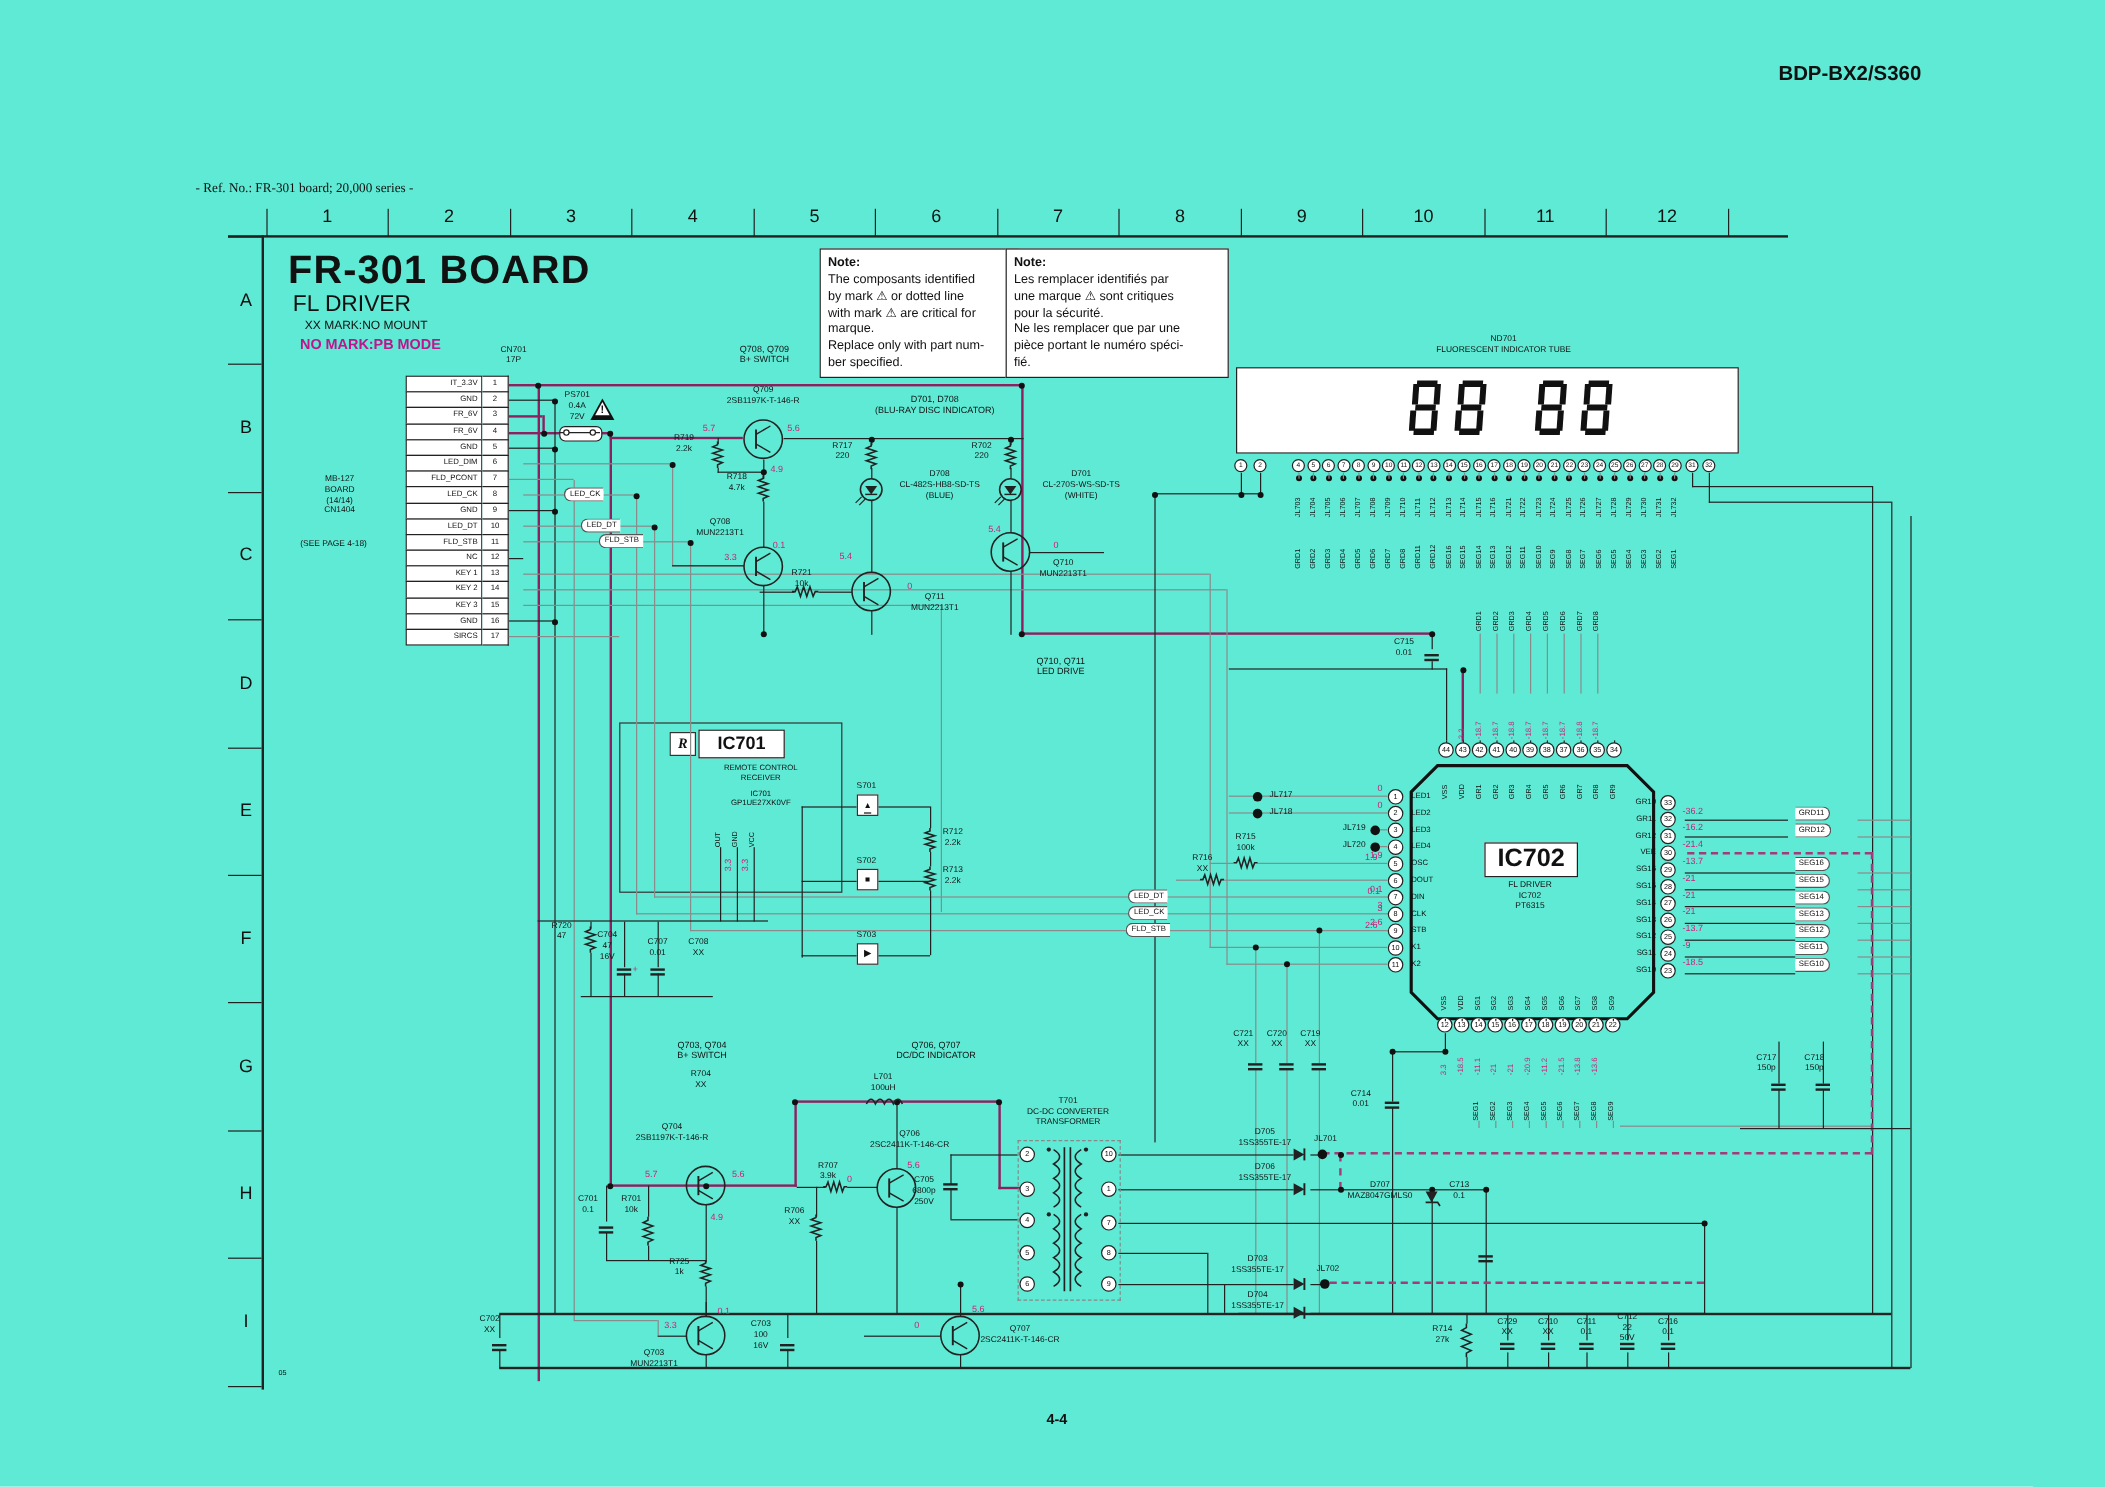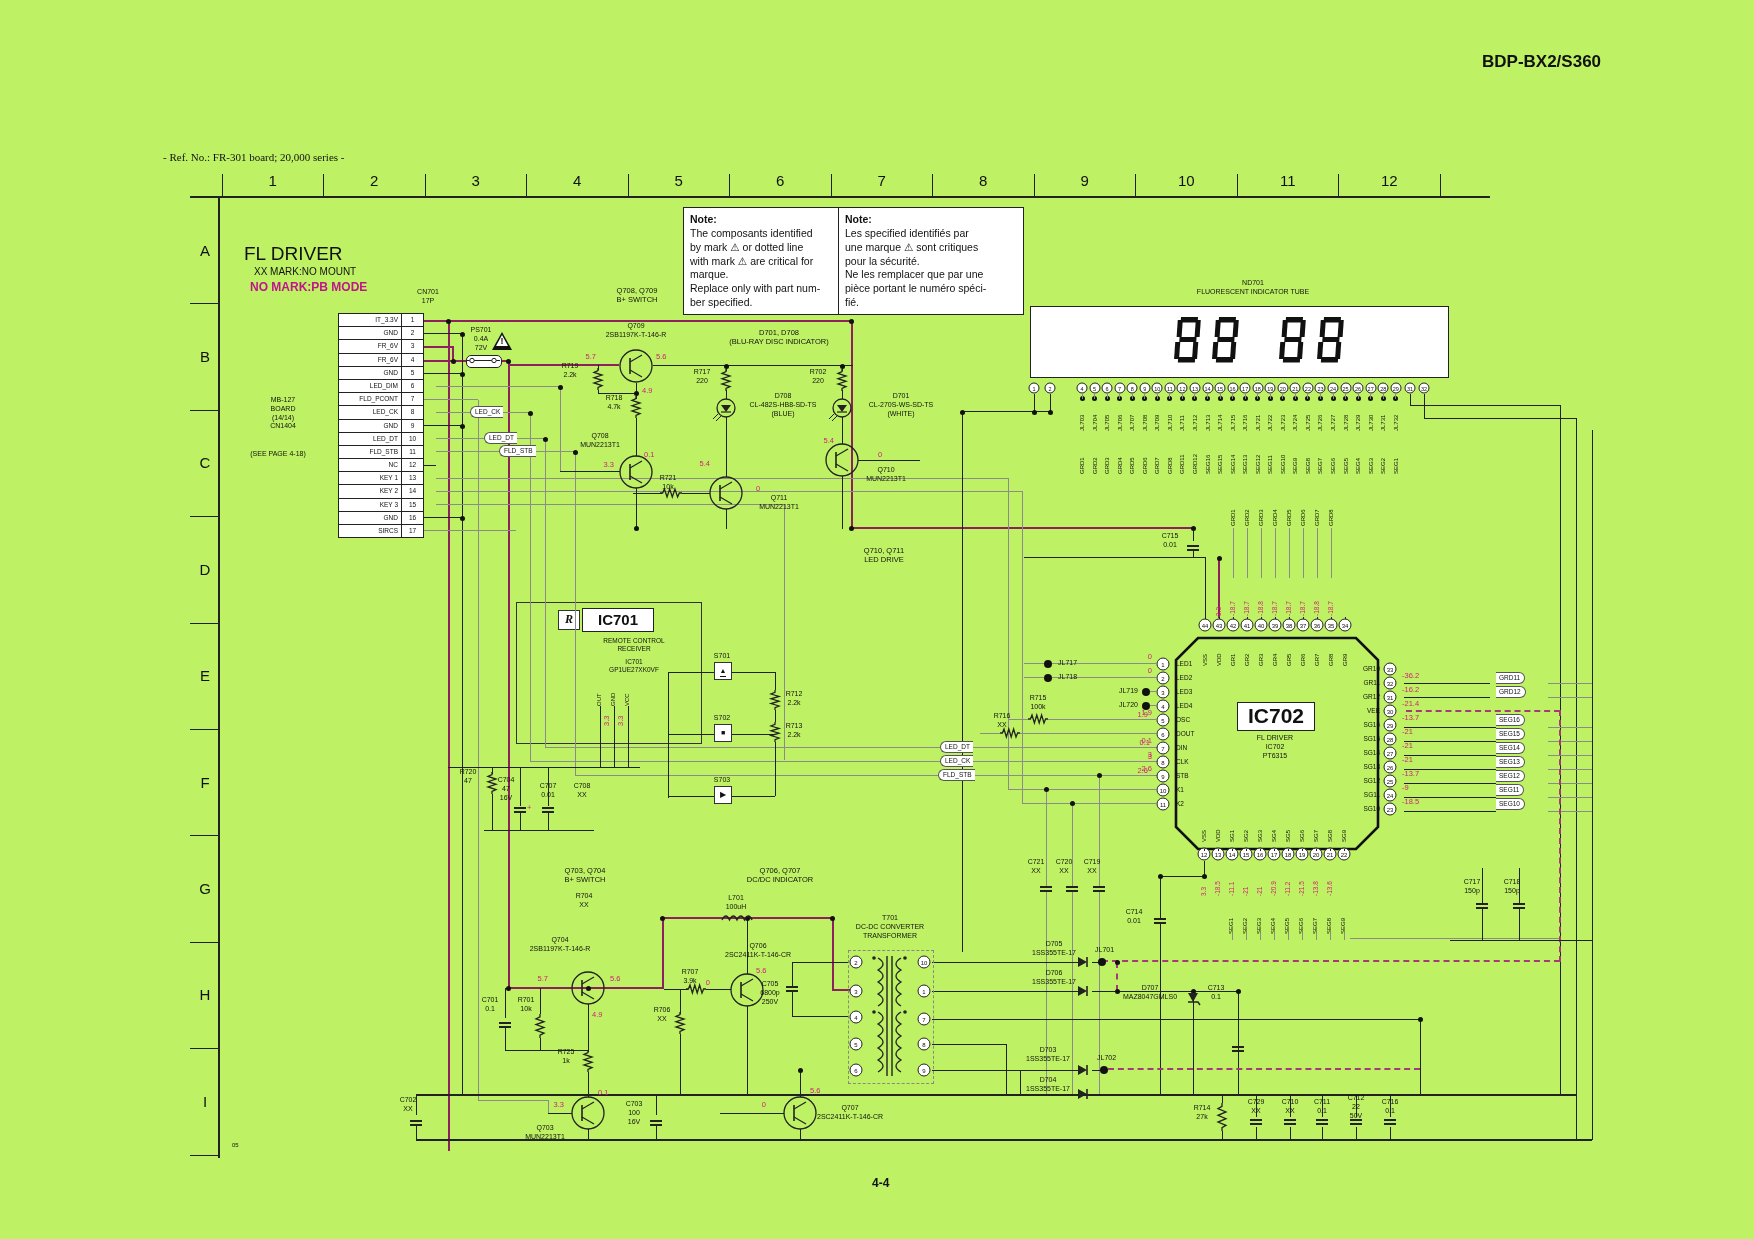--- a/index.html
+++ b/index.html
@@ -1,17 +1,17 @@
 <!DOCTYPE html>
 <html><head>
 <meta charset="utf-8">
 <style>
   html,body{margin:0;padding:0;background:#fff;}
   body{width:1754px;height:1239px;position:relative;font-family:"Liberation Sans",sans-serif;color:#111;overflow:hidden;}
-  #sheet{position:absolute;inset:0;background:#bef264;}
+  #sheet{position:absolute;inset:0;background:#5eead4;}
   .abs{position:absolute;}
   .w{position:absolute;background:#222;}
   .wm{background:#8e2060;}
   .wg{background:#8b8b8b;}
   .wd{background:transparent;border-top:2px dashed #a43a78;}
   .dot{position:absolute;width:5px;height:5px;border-radius:50%;background:#111;}
   .jdot{position:absolute;width:8px;height:8px;border-radius:50%;background:#111;}
   .part{position:absolute;font-size:7px;line-height:1.25;text-align:center;transform:translateX(-50%);white-space:nowrap;color:#111;}
   .lbl{position:absolute;font-size:7px;white-space:nowrap;}
   .v{position:absolute;font-size:7.5px;color:#cf1f78;white-space:nowrap;}
@@ -71,39 +71,40 @@
       <div class="gridnum" style="height:106.4px;width:18px;display:flex;align-items:center;justify-content:center;">B</div>
       <div class="gridnum" style="height:106.4px;width:18px;display:flex;align-items:center;justify-content:center;">C</div>
       <div class="gridnum" style="height:106.4px;width:18px;display:flex;align-items:center;justify-content:center;">D</div>
       <div class="gridnum" style="height:106.4px;width:18px;display:flex;align-items:center;justify-content:center;">E</div>
       <div class="gridnum" style="height:106.4px;width:18px;display:flex;align-items:center;justify-content:center;">F</div>
       <div class="gridnum" style="height:106.4px;width:18px;display:flex;align-items:center;justify-content:center;">G</div>
       <div class="gridnum" style="height:106.4px;width:18px;display:flex;align-items:center;justify-content:center;">H</div>
       <div class="gridnum" style="height:106.4px;width:18px;display:flex;align-items:center;justify-content:center;">I</div>
     </div>
 
+  <div class="bigtitle" style="left:240px;top:206px;">FR-301 BOARD</div>
   <div class="sub1" style="left:244px;top:243px;">FL DRIVER</div>
   <div class="sub2" style="left:254px;top:266px;">XX MARK:NO MOUNT</div>
   <div class="sub3" style="left:250px;top:280px;">NO MARK:PB MODE</div>
 
   <div class="notebox" style="left:683px;top:207px;width:152px;height:96px;">
     <b>Note:</b>
     <div>
         <div>The composants identified</div>
         <div>by mark ⚠ or dotted line</div>
         <div>with mark ⚠ are critical for</div>
         <div>marque.</div>
         <div>Replace only with part num-</div>
         <div>ber specified.</div>
       </div>
   </div>
   <div class="notebox" style="left:838px;top:207px;width:172px;height:96px;">
     <b>Note:</b>
     <div>
-        <div>Les specified identifiés par</div>
+        <div>Les remplacer identifiés par</div>
         <div>une marque ⚠ sont critiques</div>
         <div>pour la sécurité.</div>
         <div>Ne les remplacer que par une</div>
         <div>pièce portant le numéro spéci-</div>
         <div>fié.</div>
       </div>
   </div>
 
   <div class="abs" style="left:338px;top:314px;">
 

